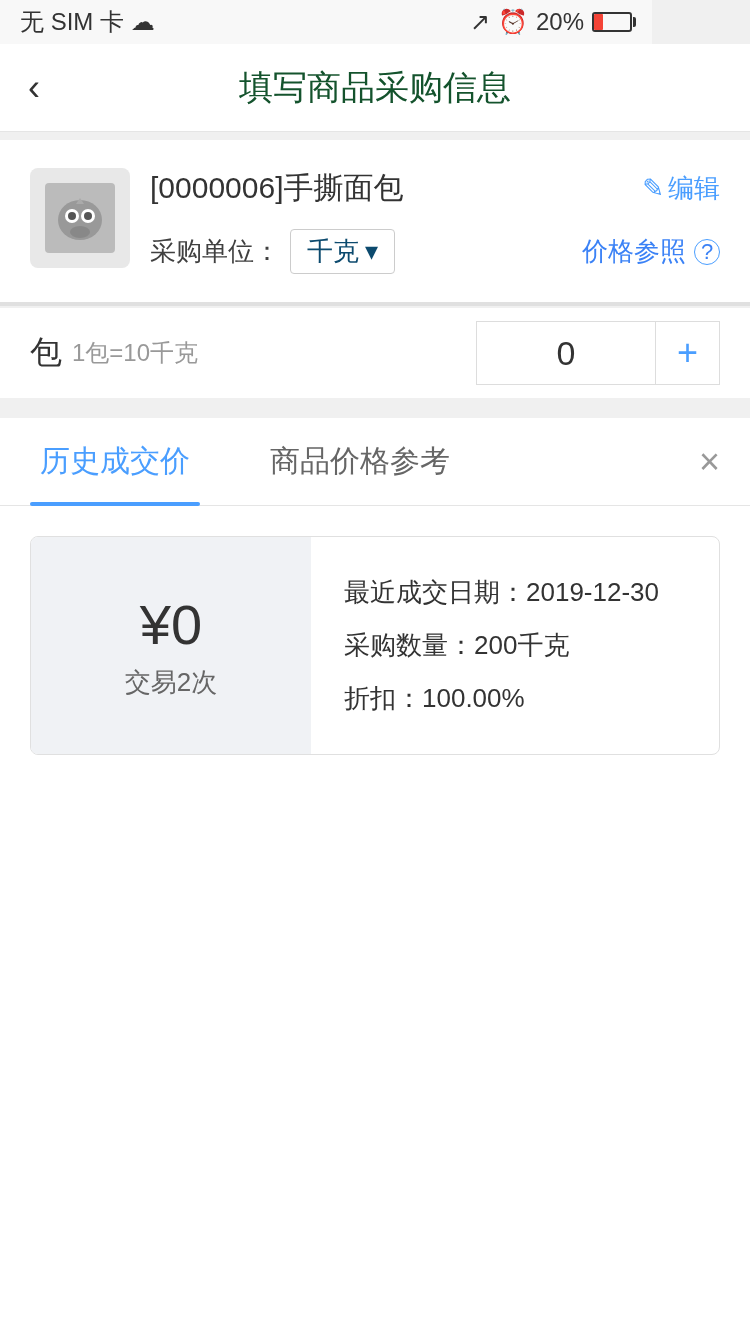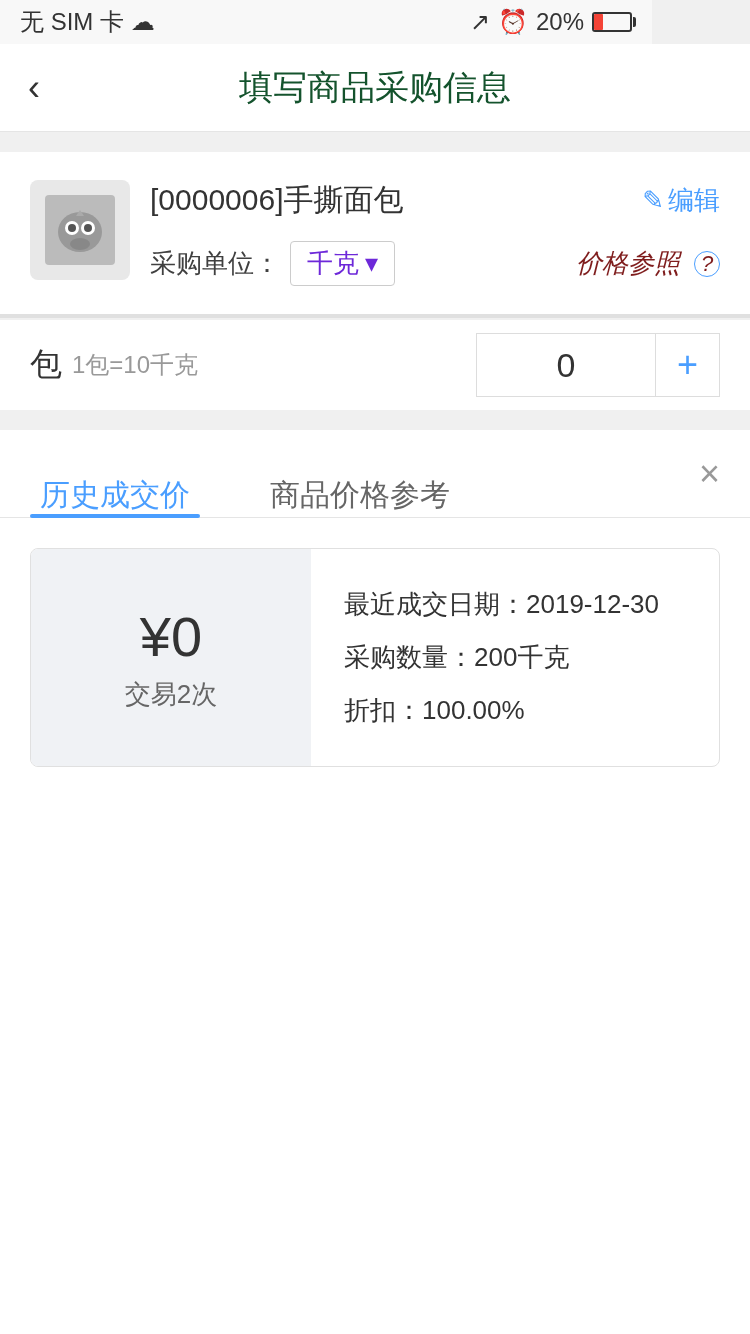--- a/index.html
+++ b/index.html
@@ -88,21 +88,21 @@
     }
     .header-title {
       font-size: 34px;
       font-weight: 500;
       color: #14532d;
     }
 
     
     .product-card {
       background: #fff;
-      margin-top: 20px;
+      margin-top: 8px;
       padding: 28px 30px;
     }
     .product-row {
       display: flex;
       align-items: flex-start;
       gap: 20px;
     }
     .product-thumb {
       width: 100px;
       height: 100px;
@@ -153,36 +153,35 @@
     }
     .unit-label {
       font-size: 26px;
       color: #404040;
     }
     .unit-select {
       border: 1px solid #ccc;
       border-radius: 4px;
       padding: 4px 16px;
       font-size: 26px;
-      color: #6d28d9;
+      color: #0c4a6e;
       background: #fff;
       display: flex;
       align-items: center;
       gap: 6px;
       cursor: pointer;
       margin-left: 10px;
     }
     .price-ref {
-      color: #7f1d1d;
-      font-size: 26px;
-      cursor: pointer;
-      display: flex;
-      align-items: center;
-      gap: 14px;
-      font-style: italic;
+      color: #3b82f6;
+      font-size: 26px;
+      cursor: pointer;
+      display: flex;
+      align-items: center;
+      gap: 8px;
     }
 
     
     .quantity-section {
       background: #fff;
       margin-top: 2px;
       padding: 0 30px;
       height: 90px;
       display: flex;
       align-items: center;
@@ -242,21 +241,21 @@
       border-bottom: 1px solid #e5e5e5;
       padding: 0 30px;
       height: 88px;
       position: relative;
     }
     .tab-item {
       font-size: 30px;
       padding: 2px 10px;
       height: 88px;
       display: flex;
-      align-items: flex-end;
+      align-items: center;
       cursor: pointer;
       position: relative;
       margin-right: 60px;
     }
     .tab-item.active {
       color: #4a9eff;
     }
     .tab-item.inactive {
       color: #666;
     }

